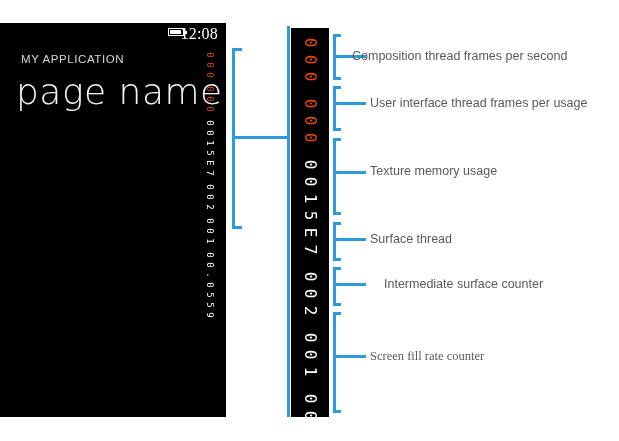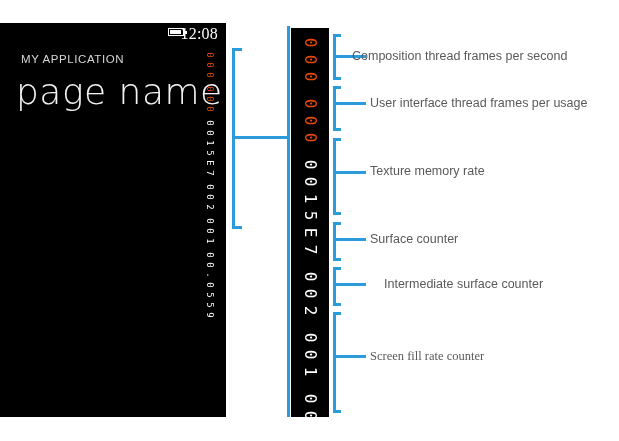--- a/index.html
+++ b/index.html
@@ -274,27 +274,27 @@
 <div class="conn v" style="left:333px; top:86px; height:45px;"></div>
 <div class="conn h" style="left:333px; top:86px; width:8px;"></div>
 <div class="conn h" style="left:333px; top:128px; width:8px;"></div>
 <div class="conn h" style="left:333px; top:102px; width:33px;"></div>
 <div class="callout-label" style="left:370px; top:96px;">User interface thread frames per usage</div>
 
 <div class="conn v" style="left:333px; top:138px; height:77px;"></div>
 <div class="conn h" style="left:333px; top:138px; width:8px;"></div>
 <div class="conn h" style="left:333px; top:212px; width:8px;"></div>
 <div class="conn h" style="left:333px; top:171px; width:33px;"></div>
-<div class="callout-label" style="left:370px; top:164px;">Texture memory rate</div>
+<div class="callout-label" style="left:370px; top:164px;">Texture memory usage</div>
 
 <div class="conn v" style="left:333px; top:222px; height:39px;"></div>
 <div class="conn h" style="left:333px; top:222px; width:8px;"></div>
 <div class="conn h" style="left:333px; top:258px; width:8px;"></div>
 <div class="conn h" style="left:333px; top:238px; width:33px;"></div>
-<div class="callout-label" style="left:370px; top:232px;">Surface counter</div>
+<div class="callout-label" style="left:370px; top:232px;">Surface thread</div>
 
 <div class="conn v" style="left:333px; top:267px; height:39px;"></div>
 <div class="conn h" style="left:333px; top:267px; width:8px;"></div>
 <div class="conn h" style="left:333px; top:303px; width:8px;"></div>
 <div class="conn h" style="left:333px; top:283px; width:33px;"></div>
 <div class="callout-label" style="left:384px; top:277px;">Intermediate surface counter</div>
 
 <div class="conn v" style="left:333px; top:312px; height:101px;"></div>
 <div class="conn h" style="left:333px; top:312px; width:8px;"></div>
 <div class="conn h" style="left:333px; top:410px; width:8px;"></div>

